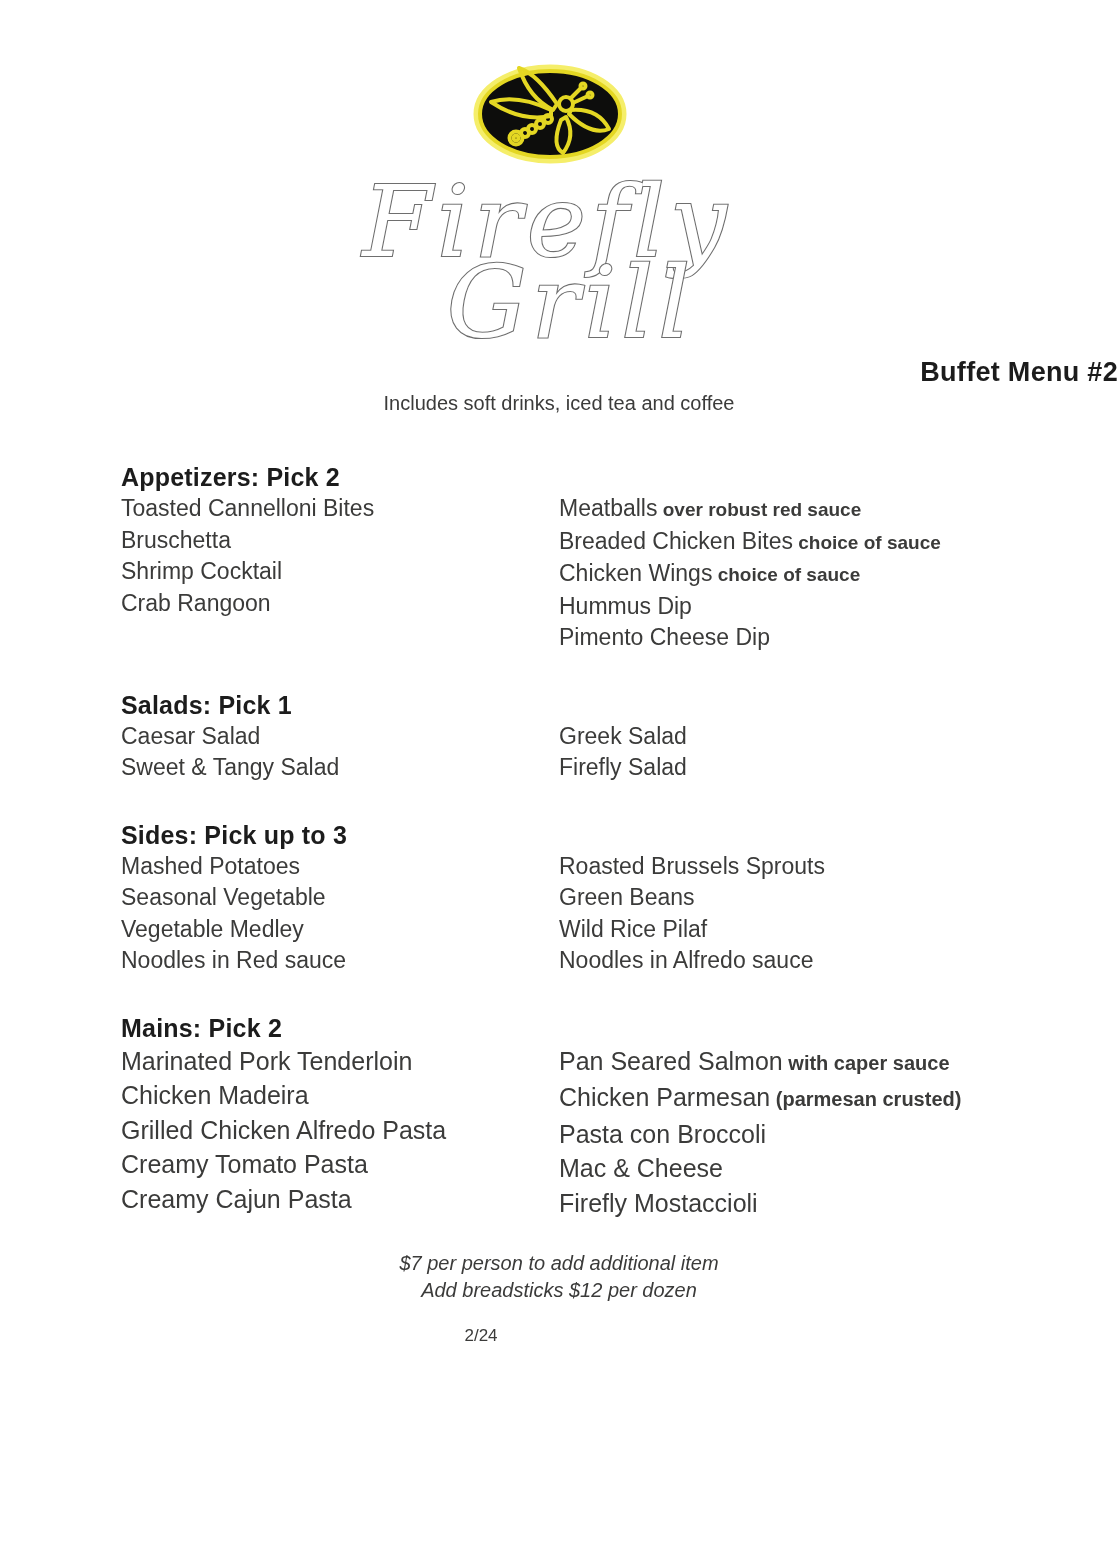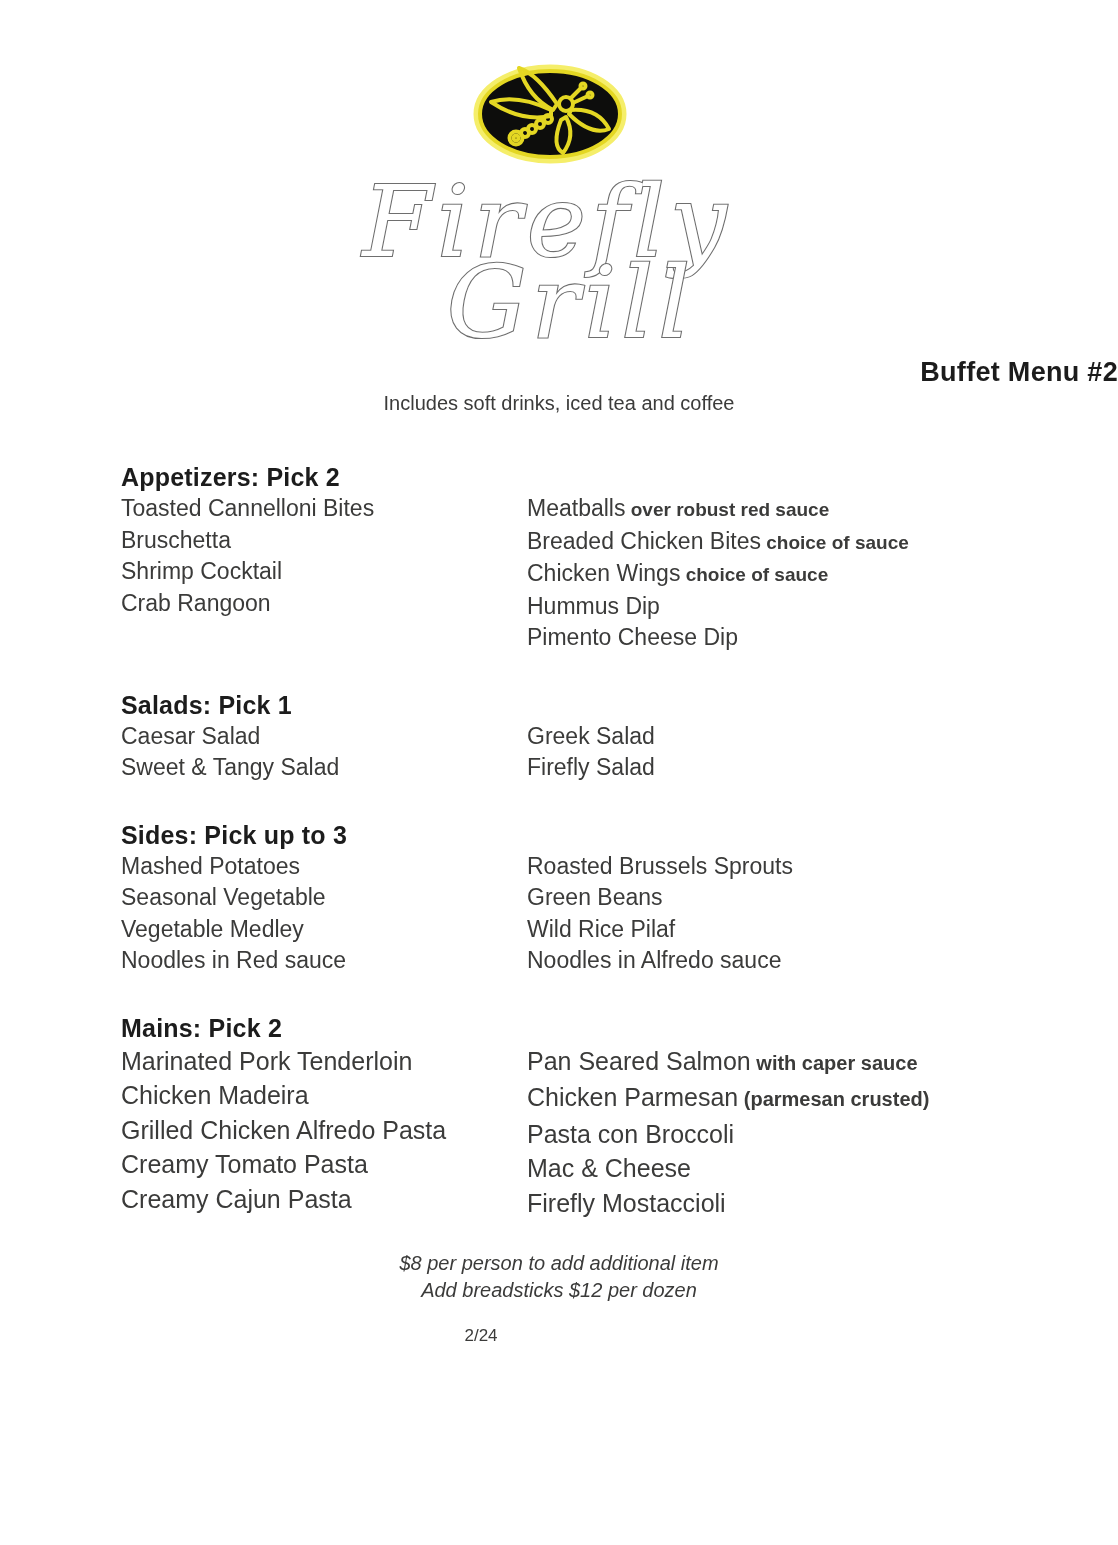--- a/index.html
+++ b/index.html
@@ -29,21 +29,21 @@
     text-align:center; font-size:20px; color:var(--text,#3b3b3a); line-height:29px;
   }
 
   
   .menu-wrap { padding:0 121px; margin-top:43px; }
   .menu-section + .menu-section { margin-top:35px; }
   .section-heading {
     font-size:25px; font-weight:bold; color:var(--ink,#1c1c1c);
     line-height:32px; letter-spacing:0.2px;
   }
-  .cols { display:grid; grid-template-columns:406px 1fr; }
+  .cols { display:grid; grid-template-columns:406px 1fr;gap:32px; }
   .menu-item { font-size:23px; line-height:31.5px; white-space:nowrap; }
   .item-note { font-size:19px;font-weight:bold; }
   .section-large .menu-item { font-size:25px; line-height:34.5px; }
   .section-large .item-note { font-size:20px; }
 
   
   .footer-note {
     margin-top:30px; text-align:center; font-style:italic;
     font-size:20px; line-height:27px; color:var(--text,#3b3b3a);
   }
@@ -160,19 +160,19 @@
             <div class="menu-item"><span class="item-name">Chicken Parmesan</span><span class="item-note"> (parmesan crusted)</span></div>
             <div class="menu-item"><span class="item-name">Pasta con Broccoli</span></div>
             <div class="menu-item"><span class="item-name">Mac &amp; Cheese</span></div>
             <div class="menu-item"><span class="item-name">Firefly Mostaccioli</span></div>
           </div>
     </div>
   </section>
 </main>
 
   <div class="footer-note">
-    <div>$8 per person to add additional item</div>
+    <div>$7 per person to add additional item</div>
     <div>Add breadsticks $12 per dozen</div>
   </div>
 
   <div class="page-number">2/24</div>
 
 </div>
 
 </body></html>

